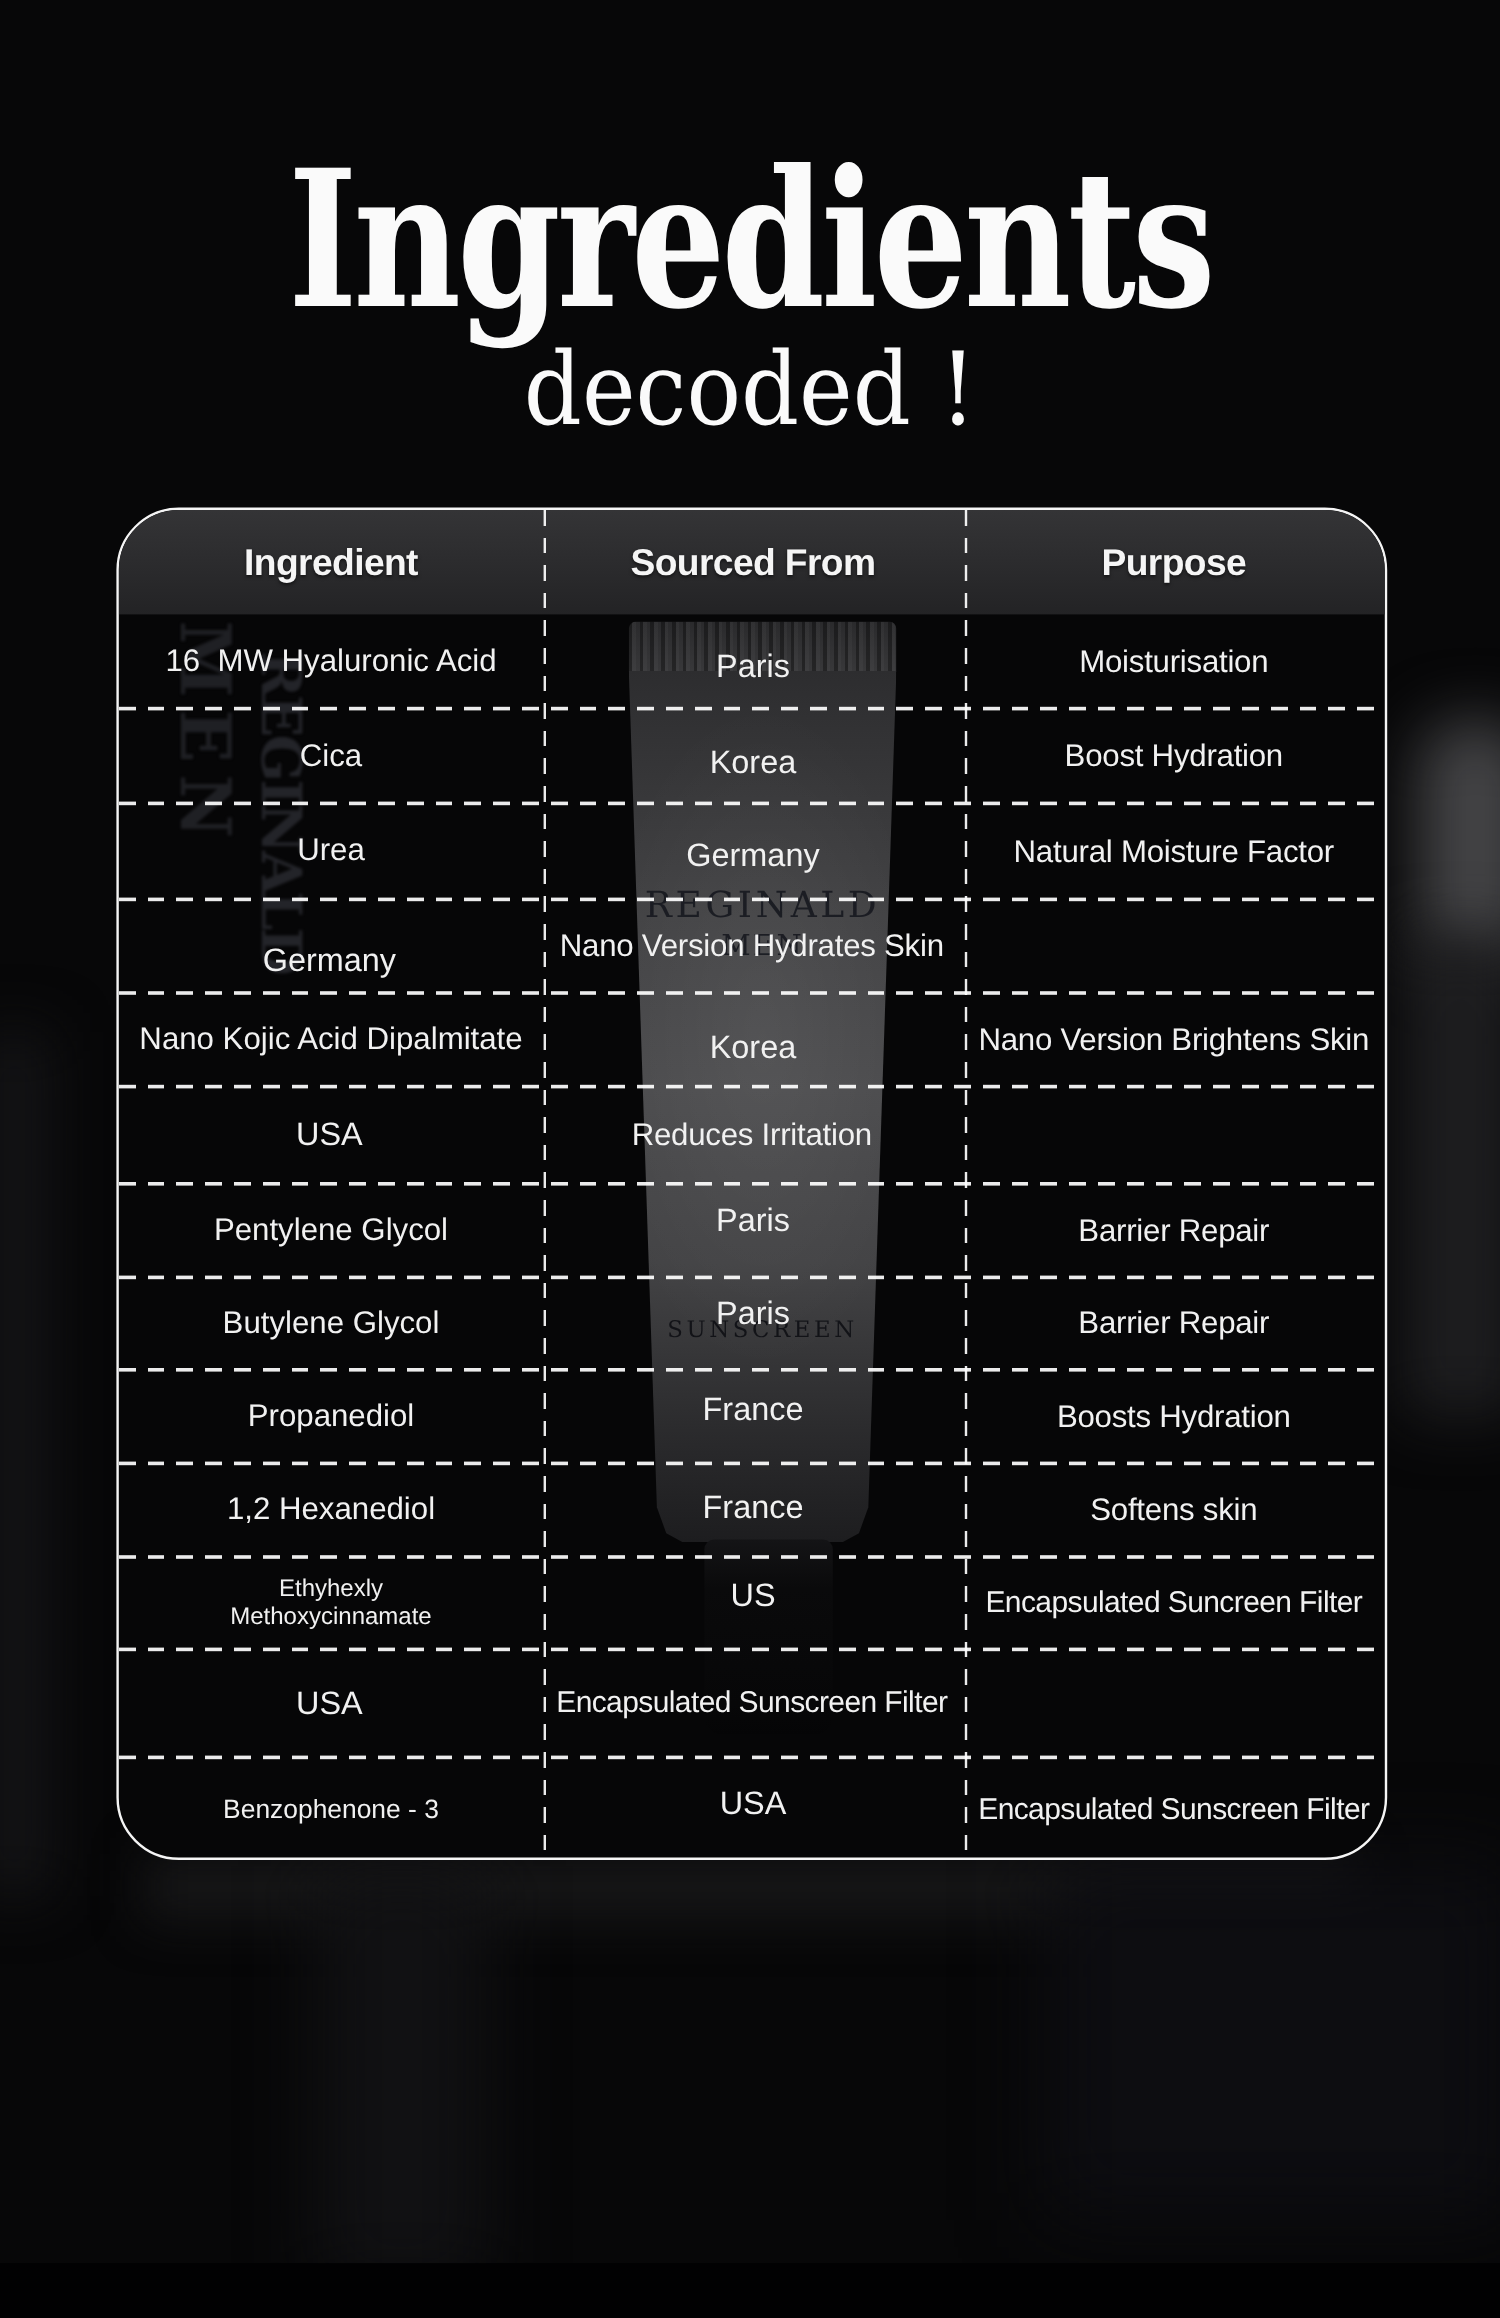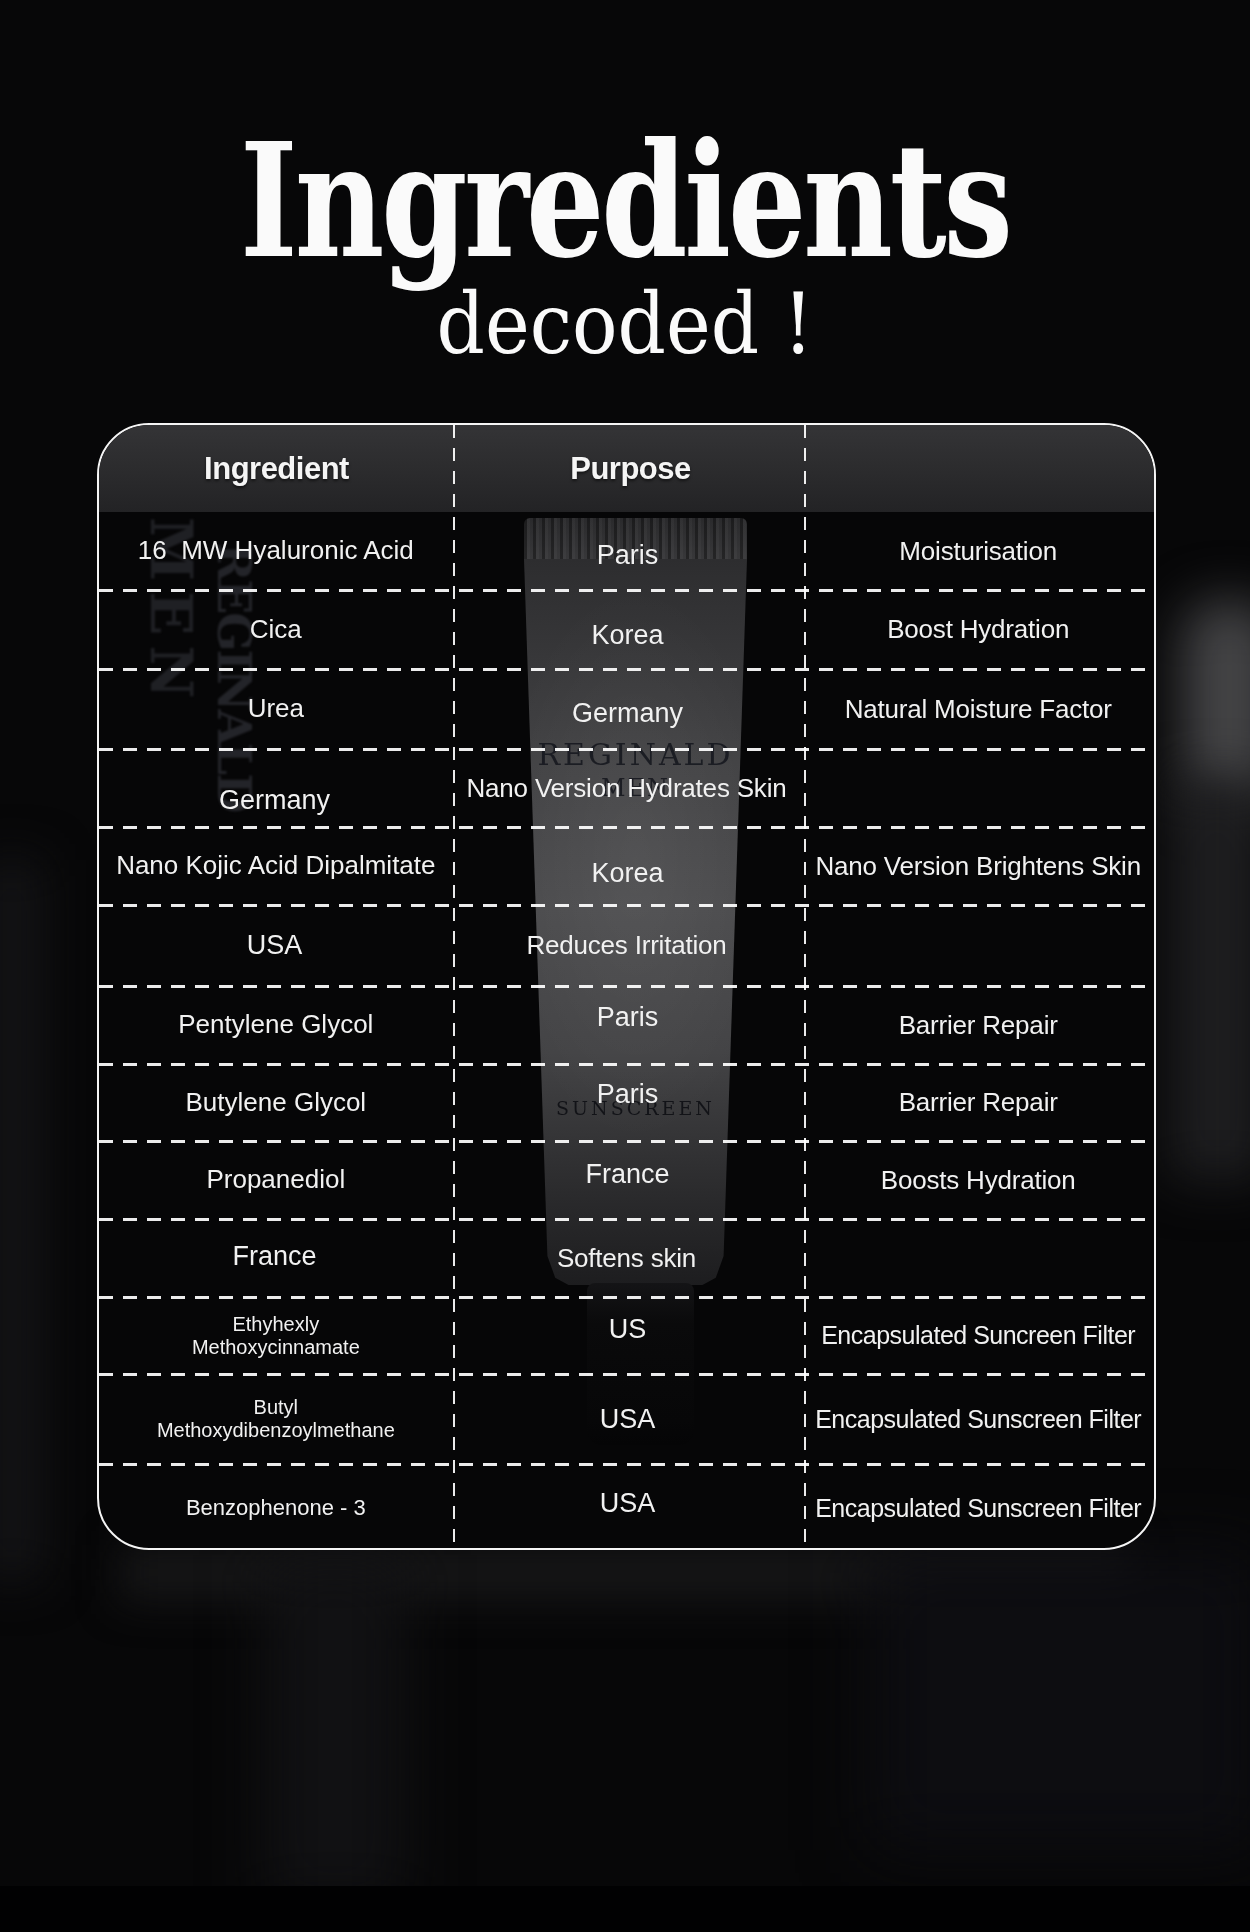--- a/index.html
+++ b/index.html
@@ -142,20 +142,21 @@
       <div class="tube-cap"></div>
       <div class="tube-brand">
         <div class="l1">REGINALD</div>
         <div class="l2">MEN</div>
       </div>
       <div class="tube-sunscreen">SUNSCREEN</div>
     </div>
 
     <div class="thead">
       <div class="th w1">Ingredient</div>
+      <div class="th w2">Sourced From</div>
       <div class="th w3">Purpose</div>
     </div>
 
     <div class="vline v1"></div>
     <div class="vline v2"></div>
 
     <div class="rows">
       <div class="row r1 first">
         <div class="cell c1 w1">16&nbsp; MW Hyaluronic Acid</div>
         <div class="cell c2 w2">Paris</div>
@@ -193,32 +194,31 @@
         <div class="cell c1 w1">Butylene Glycol</div>
         <div class="cell c2 w2">Paris</div>
         <div class="cell c3 w3">Barrier Repair</div>
       </div>
       <div class="row r9">
         <div class="cell c1 w1">Propanediol</div>
         <div class="cell c2 w2">France</div>
         <div class="cell c3 w3">Boosts Hydration</div>
       </div>
       <div class="row r10">
+        <div class="cell c1 w1">1,2 Hexanediol</div>
         <div class="cell c2 w2">France</div>
         <div class="cell c3 w3">Softens skin</div>
       </div>
       <div class="row r11">
         <div class="cell c1 w1">Ethyhexly
 Methoxycinnamate</div>
         <div class="cell c2 w2">US</div>
         <div class="cell c3 w3">Encapsulated Suncreen Filter</div>
       </div>
       <div class="row r12">
-        <div class="cell c1 w1">Butyl
-Methoxydibenzoylmethane</div>
         <div class="cell c2 w2">USA</div>
         <div class="cell c3 w3">Encapsulated Sunscreen Filter</div>
       </div>
       <div class="row r13">
         <div class="cell c1 w1">Benzophenone - 3</div>
         <div class="cell c2 w2">USA</div>
         <div class="cell c3 w3">Encapsulated Sunscreen Filter</div>
       </div>
     </div>
   </div>

